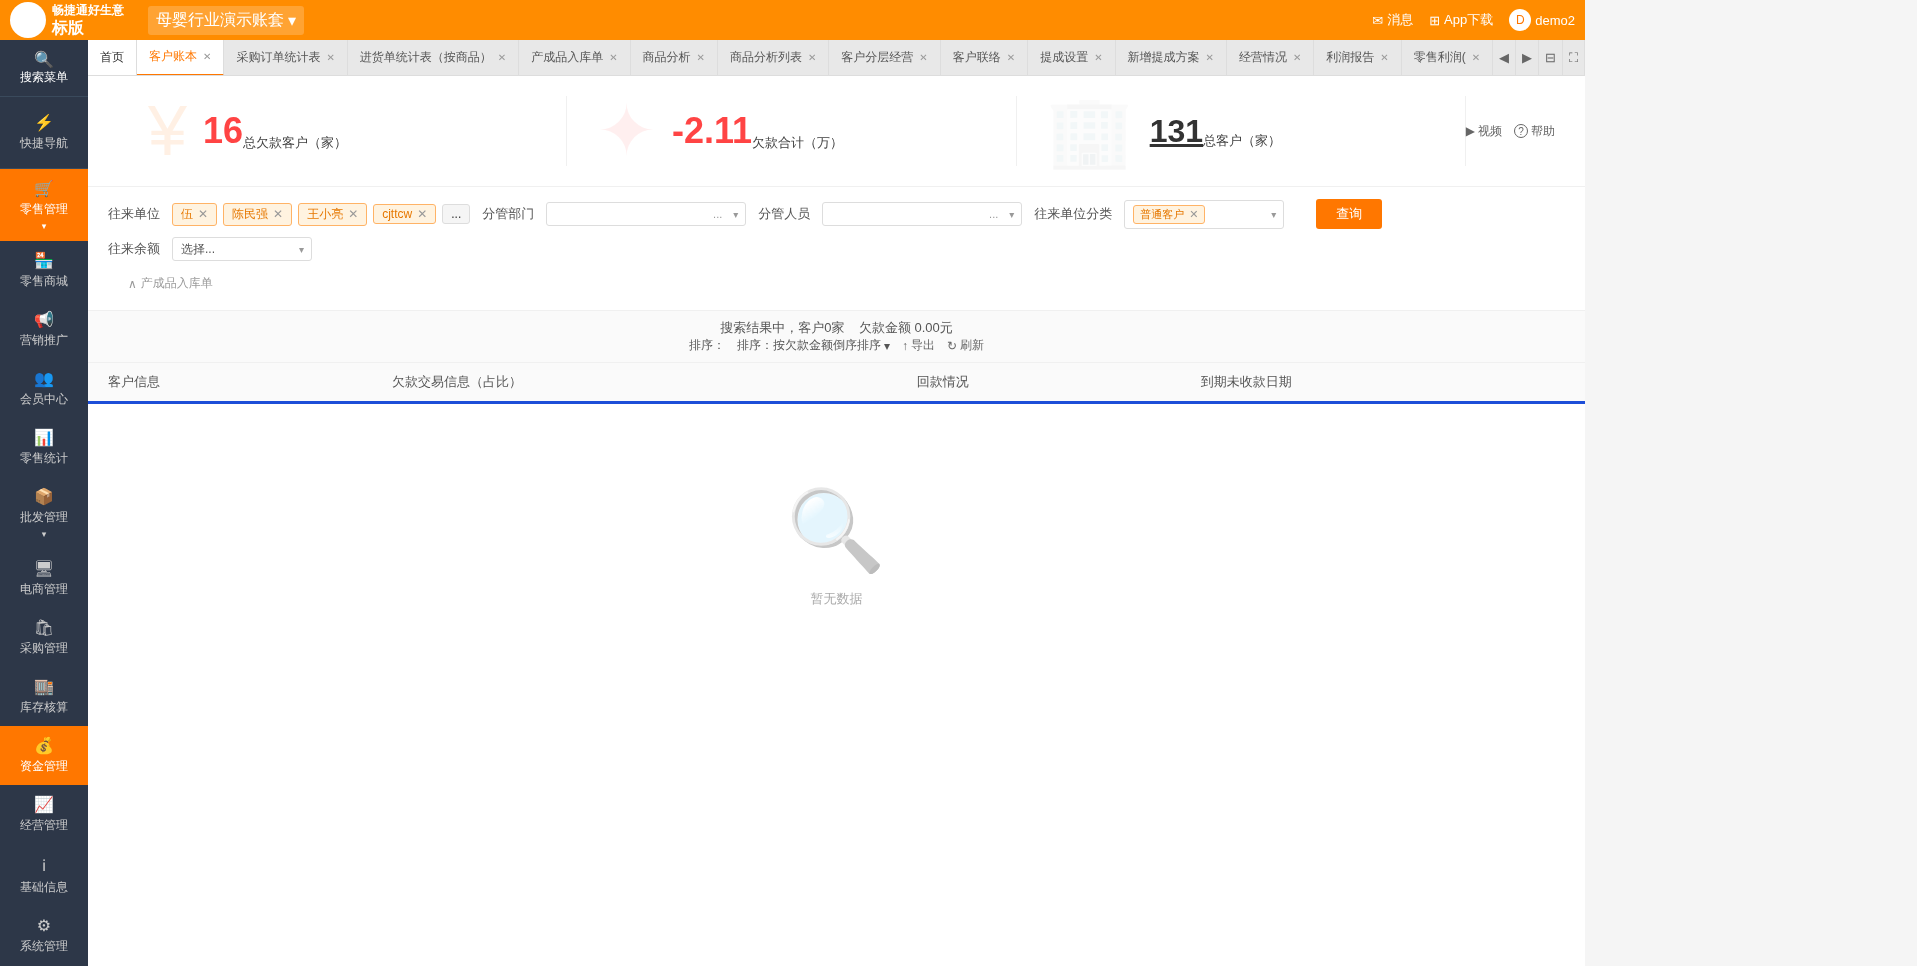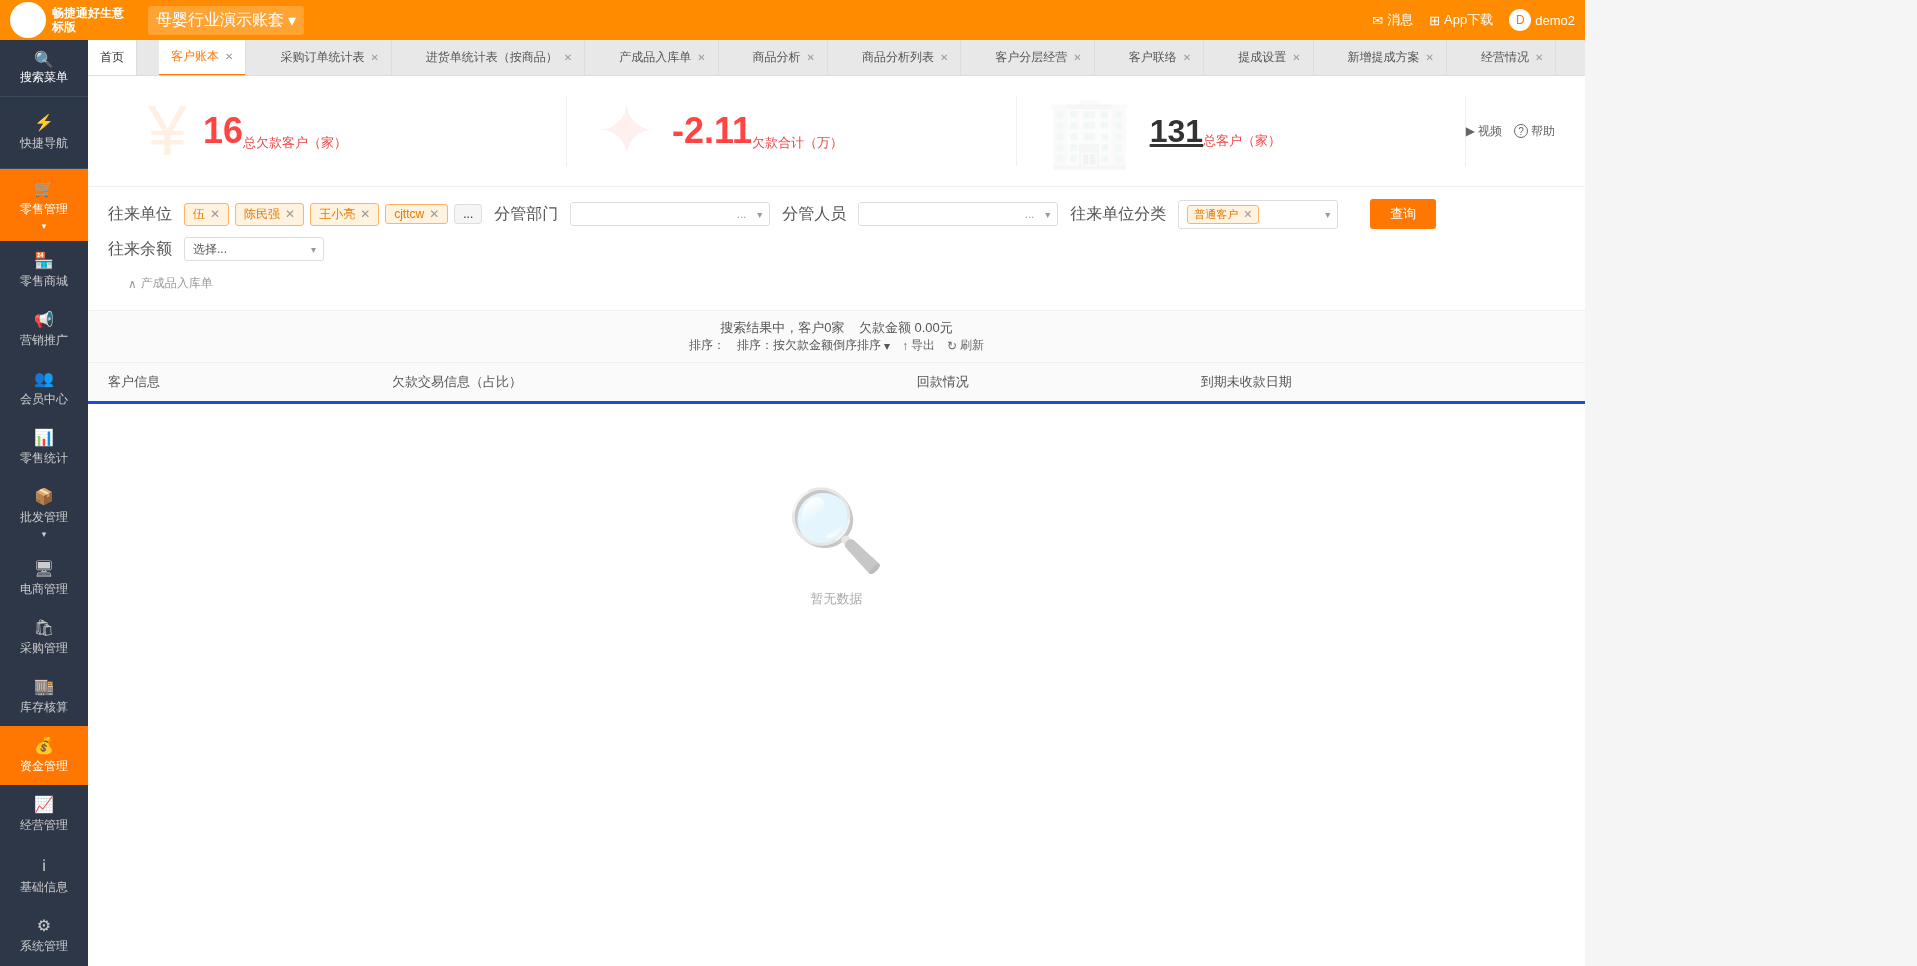--- a/index.html
+++ b/index.html
@@ -6,63 +6,63 @@
     body { font-family: 'Microsoft YaHei', Arial, sans-serif; font-size: 13px; background: #f5f5f5; overflow: hidden; }
 
     
     .app-wrapper { display: flex; flex-direction: column; height: 966px; width: 1585px; }
     .top-bar { height: 40px; background: #ff8c00; display: flex; align-items: center; padding: 0 10px; gap: 8px; flex-shrink: 0; }
     .logo-area { display: flex; align-items: center; gap: 6px; color: white; font-weight: bold; font-size: 13px; min-width: 130px; }
     .logo-icon { width: 36px; height: 36px; background: white; border-radius: 50%; display: flex; align-items: center; justify-content: center; }
     .logo-icon span { font-size: 18px; }
     .logo-text { line-height: 1.2; }
     .logo-text div:first-child { font-size: 12px; }
-    .logo-text div:last-child { font-size: 12px; }
+    .logo-text div:last-child { font-size: 16px; }
     .dropdown-selector { background: rgba(255,255,255,0.2); border: none; color: white; padding: 4px 8px; border-radius: 3px; cursor: pointer; font-size: 16px; display: flex; align-items: center; gap: 4px; }
     .top-right { margin-left: auto; display: flex; align-items: center; gap: 16px; color: white; font-size: 13px; }
     .top-right-item { display: flex; align-items: center; gap: 4px; cursor: pointer; }
 
     
     .main-layout { display: flex; flex: 1; overflow: hidden; }
 
     
     .sidebar { width: 88px; background: #2d3748; display: flex; flex-direction: column; flex-shrink: 0; overflow-y: auto; }
     .sidebar-search { padding: 10px 8px; color: white; font-size: 12px; text-align: center; border-bottom: 1px solid #3a4a5c; cursor: pointer; }
     .sidebar-nav { padding: 6px 0; border-bottom: 1px solid #3a4a5c; }
     .sidebar-item { padding: 10px 8px; color: #ccc; font-size: 12px; text-align: center; cursor: pointer; display: flex; flex-direction: column; align-items: center; gap: 3px; }
     .sidebar-item.active { background: #ff7700; color: white; }
     .sidebar-item .item-icon { font-size: 16px; }
 
     
     .content-area { flex: 1; display: flex; flex-direction: column; overflow: hidden; }
-    .tab-bar { height: 36px; background: #e8e8e8; display: flex; align-items: center; overflow: hidden; flex-shrink: 0; border-bottom: 1px solid #ddd; gap: 22px; }
+    .tab-bar { height: 36px; background: #e8e8e8; display: flex; align-items: center; overflow: hidden; flex-shrink: 0; border-bottom: 1px solid #ddd; }
     .tab { display: flex; align-items: center; gap: 4px; padding: 0 12px; height: 36px; font-size: 12px; cursor: pointer; white-space: nowrap; border-right: 1px solid #ddd; color: #555; background: #e8e8e8; }
     .tab:first-child { background: white; color: #333; }
     .tab.active { background: white; color: #ff7700; border-bottom: 2px solid #ff7700; }
     .tab-close { font-size: 10px; color: #999; margin-left: 2px; }
     .tab-nav-btn { padding: 0 6px; height: 36px; display: flex; align-items: center; cursor: pointer; color: #666; border-right: 1px solid #ddd; }
 
     
     .page-content { flex: 1; background: #fff; overflow-y: auto; }
 
     
     .stats-row { display: flex; align-items: center; padding: 20px 30px; border-bottom: 1px solid #f0f0f0; gap: 0; position: relative; }
     .stat-block { flex: 1; display: flex; align-items: center; gap: 16px; padding: 0 30px; border-right: 1px solid #f0f0f0; }
     .stat-block:last-child { border-right: none; }
     .stat-values { display: flex; flex-direction: row; gap: 0; align-items: flex-end; }
     .stat-main { font-size: 36px; font-weight: bold; color: #ff4444; }
     .stat-main.black { color: #333; font-size: 32px; text-decoration: underline; }
-    .stat-label { font-size: 13px; color: #ef4444; }
+    .stat-label { font-size: 13px; color: #404040; }
     .stat-video-help { margin-left: auto; display: flex; gap: 12px; align-items: center; font-size: 12px; color: #666; }
     .stat-video-help span { cursor: pointer; display: flex; align-items: center; gap: 3px; }
 
     
     .filter-area { padding: 12px 20px; background: #fff; border-bottom: 1px solid #f0f0f0; }
     .filter-row { display: flex; align-items: center; gap: 12px; margin-bottom: 8px; flex-wrap: wrap; }
-    .filter-label { font-size: 16px; color: #555; white-space: nowrap; }
+    .filter-label { font-size: 13px; color: #555; white-space: nowrap; }
     .filter-tags { display: flex; gap: 6px; align-items: center; flex-wrap: wrap; }
     .filter-tag { display: flex; align-items: center; gap: 3px; background: #f5f5f5; border: 1px solid #ddd; border-radius: 3px; padding: 2px 8px; font-size: 12px; color: #333; }
     .filter-tag .tag-close { color: #999; cursor: pointer; margin-left: 2px; }
     .filter-select { border: 1px solid #ddd; border-radius: 3px; padding: 4px 28px 4px 8px; font-size: 12px; color: #555; background: white; cursor: pointer; min-width: 140px; position: relative; appearance: none; }
     .filter-select-wrapper { position: relative; display: inline-flex; align-items: center; }
     .filter-select-wrapper::after { content: '▾'; position: absolute; right: 8px; color: #999; pointer-events: none; font-size: 10px; }
     .collapse-btn { margin: 0 auto; display: flex; align-items: center; gap: 4px; font-size: 12px; color: #999; cursor: pointer; padding: 6px 20px; }
 
     
     .result-summary { padding: 8px 20px; display: flex; align-items: center; justify-content: space-between; background: #fafafa; border-bottom: 1px solid #f0f0f0; flex-direction: column; }

